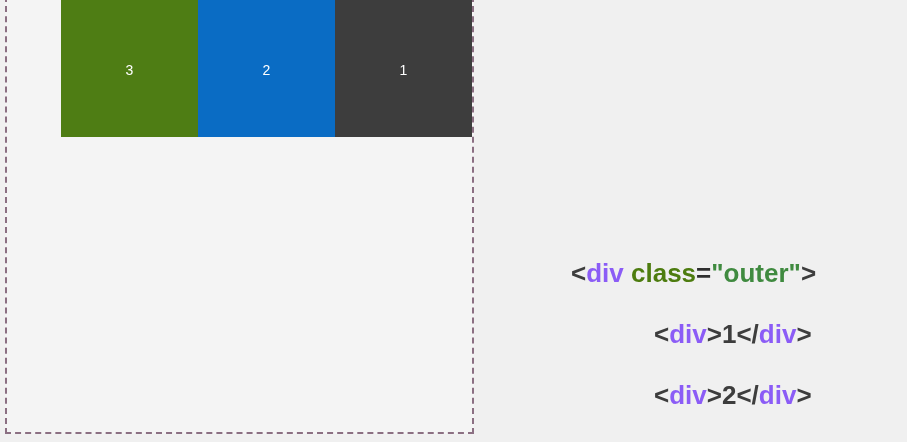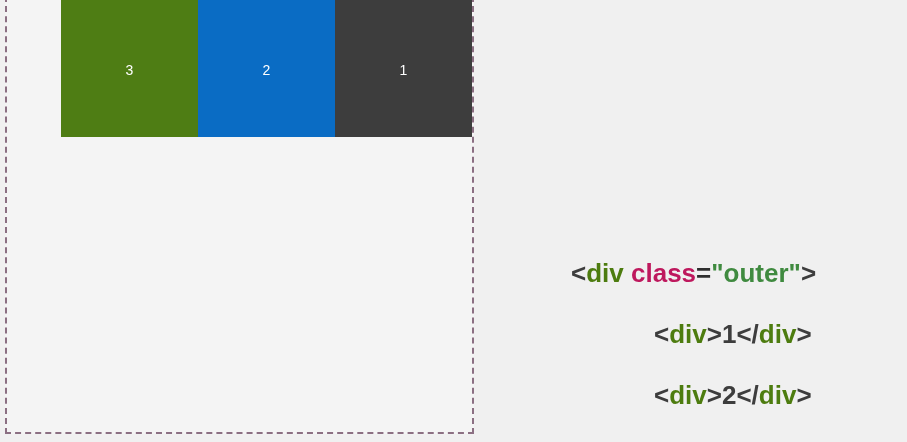--- a/index.html
+++ b/index.html
@@ -89,22 +89,22 @@
 
   .code-line {
     display: block;
     height: 61px;
   }
 
   .code-line.indent-0 { padding-left: 31px; }
   .code-line.indent-1 { padding-left: 114px; }
 
   .tok-punct { color: #3d3d3d; }
-  .tok-tag   { color: #4d7c0f; }
-  .tok-attr  { color: #be185d; margin-top: 36px; }
+  .tok-tag   { color: #8b5cf6; }
+  .tok-attr  { color: #4d7c0f; margin-top: 36px; }
   .tok-eq    { color: #2f2f2f; }
   .tok-str   { color: #3f8a3f; }
   .tok-text  { color: #3d3d3d; }
 </style>
 </head>
 <body>
 
 <div id="stage">
 
   <div class="demo-pane">

